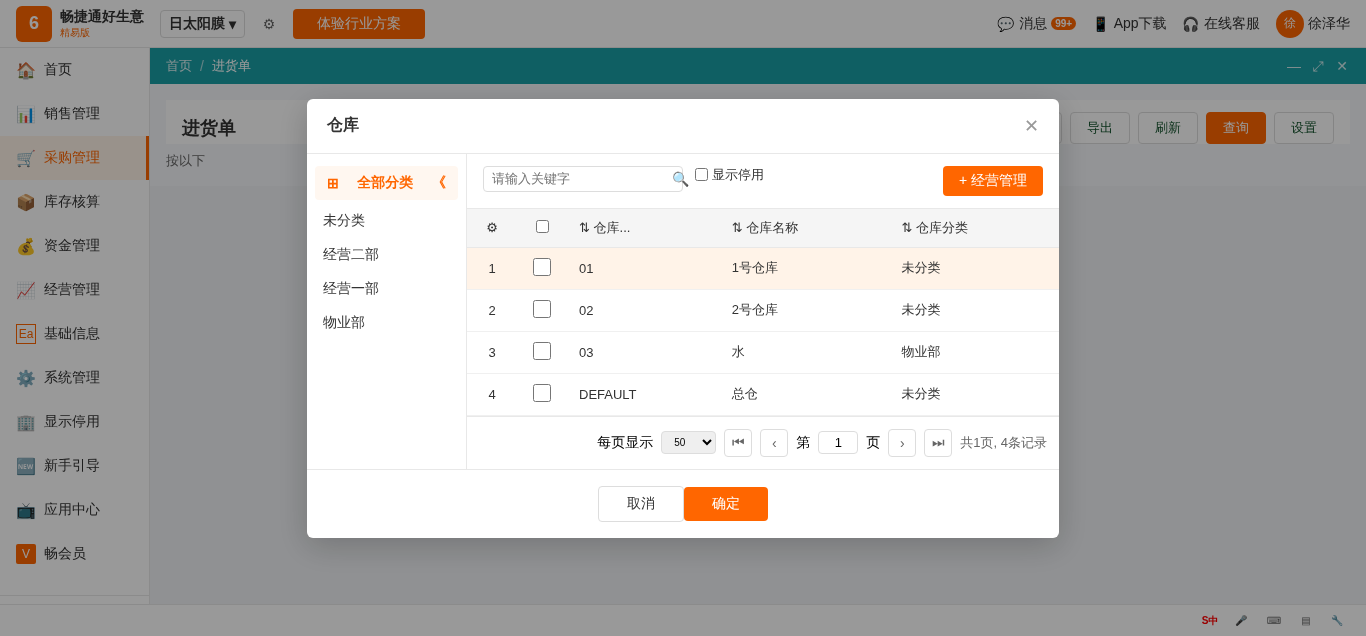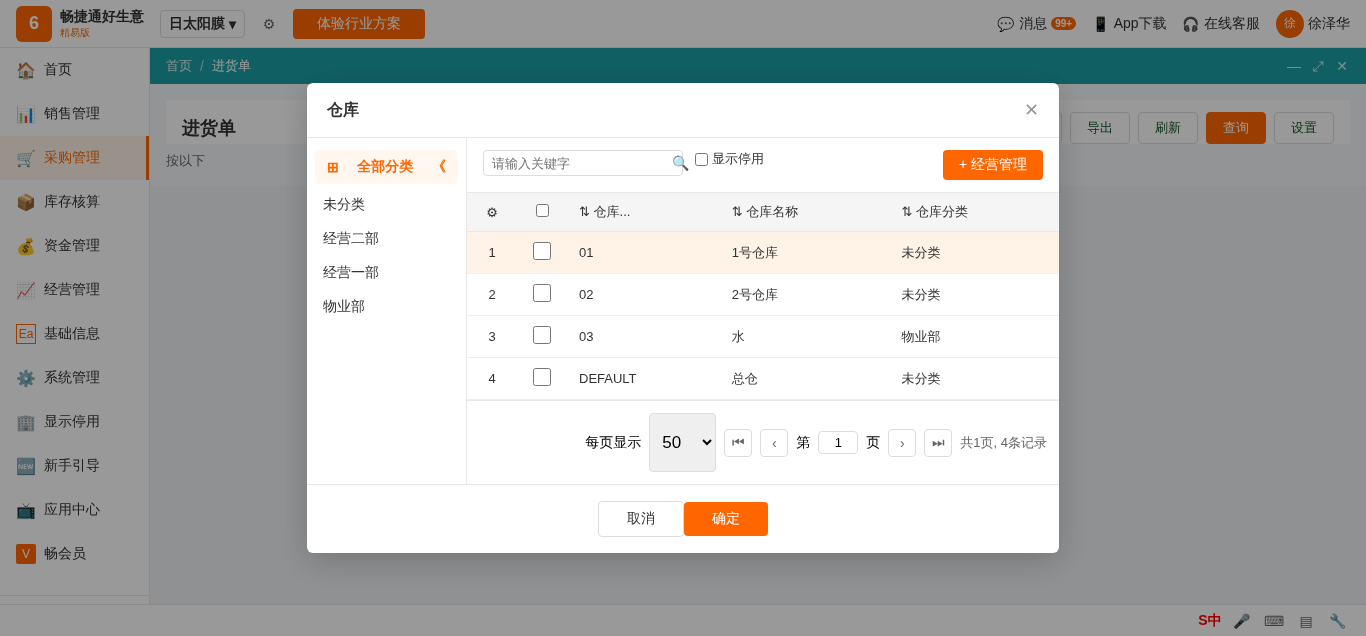--- a/index.html
+++ b/index.html
@@ -144,21 +144,21 @@
     tr.highlighted td { background: #fff3e8; }
     .th-icon { text-align: center; width: 50px; }
     .td-center { text-align: center; }
     .row-check { width: 18px; height: 18px; cursor: pointer; }
 
     
     .pagination {
       display: flex; align-items: center; justify-content: flex-end;
       padding: 12px; gap: 8px; border-top: 1px solid #e8e8e8;
     }
-    .page-size-select { border: 1px solid #ddd; border-radius: 4px; padding: 18px 8px; font-size: 17px; }
+    .page-size-select { border: 1px solid #ddd; border-radius: 4px; padding: 4px 8px; font-size: 10px; }
     .page-btn { width: 28px; height: 28px; display: flex; align-items: center; justify-content: center; border: 1px solid #ddd; border-radius: 4px; cursor: pointer; color: #666; }
     .page-input { width: 40px; border: 1px solid #ddd; border-radius: 4px; text-align: center; padding: 3px; font-size: 13px; }
     .page-info { color: #666; font-size: 13px; }
 
     
     .modal-footer {
       display: flex; align-items: center; justify-content: center;
       padding: 16px; gap: 0; border-top: 1px solid #e8e8e8;
     }
     .btn-cancel { background: #fff; color: #333; border: 1px solid #ddd; padding: 8px 28px; border-radius: 4px; cursor: pointer; font-size: 14px; }
@@ -176,21 +176,21 @@
     .breadcrumb-bar-teal .bc-sep { color: rgba(255,255,255,0.6); }
     .breadcrumb-bar-teal .bc-active { color: #fff; opacity: 1; }
     .window-controls { display: flex; gap: 8px; margin-left: auto; }
     .win-btn { width: 16px; height: 16px; display: flex; align-items: center; justify-content: center; color: rgba(255,255,255,0.8); cursor: pointer; font-size: 14px; }
 
     
     .bottom-bar {
       height: 32px; background: #fff; border-top: 1px solid #e8e8e8;
       display: flex; align-items: center; padding: 0 16px; justify-content: flex-end; gap: 8px;
     }
-    .bottom-icon { width: 24px; height: 24px; display: flex; align-items: center; justify-content: center; cursor: pointer; color: #666; font-size: 14px; }
+    .bottom-icon { width: 24px; height: 24px; display: flex; align-items: center; justify-content: center; cursor: pointer; color: #666; font-size: 10px; }
   </style>
 </head>
 <body>
 
 <div class="topbar">
   <div class="topbar-logo">
       <span>6</span>
     </div>
   <div class="topbar-brand">
     <span>畅捷通好生意</span>

